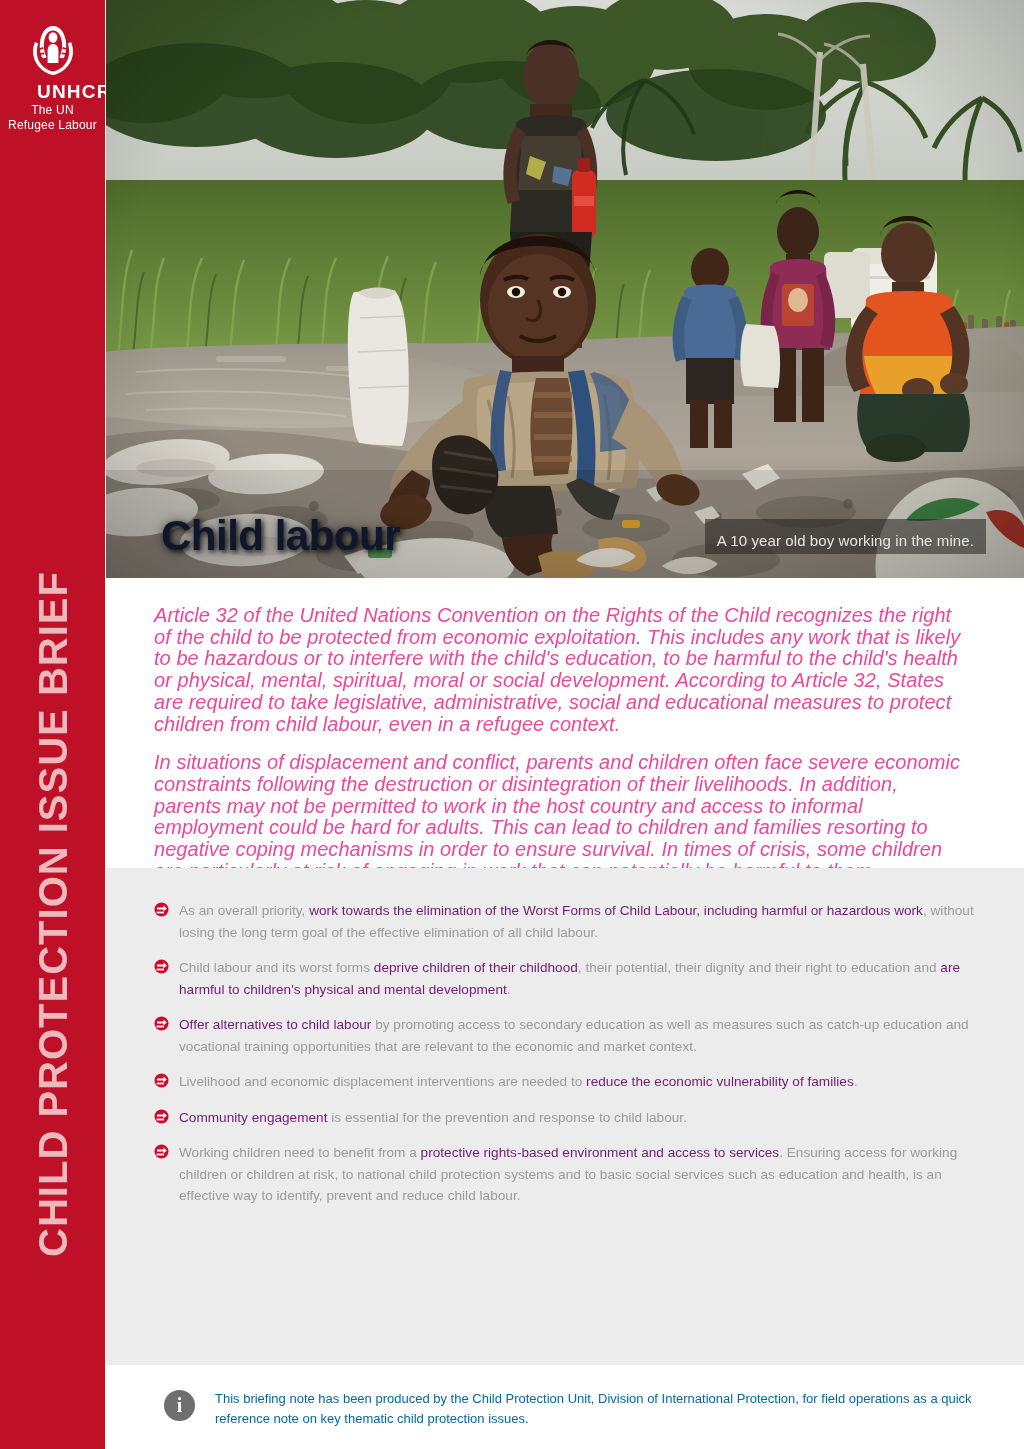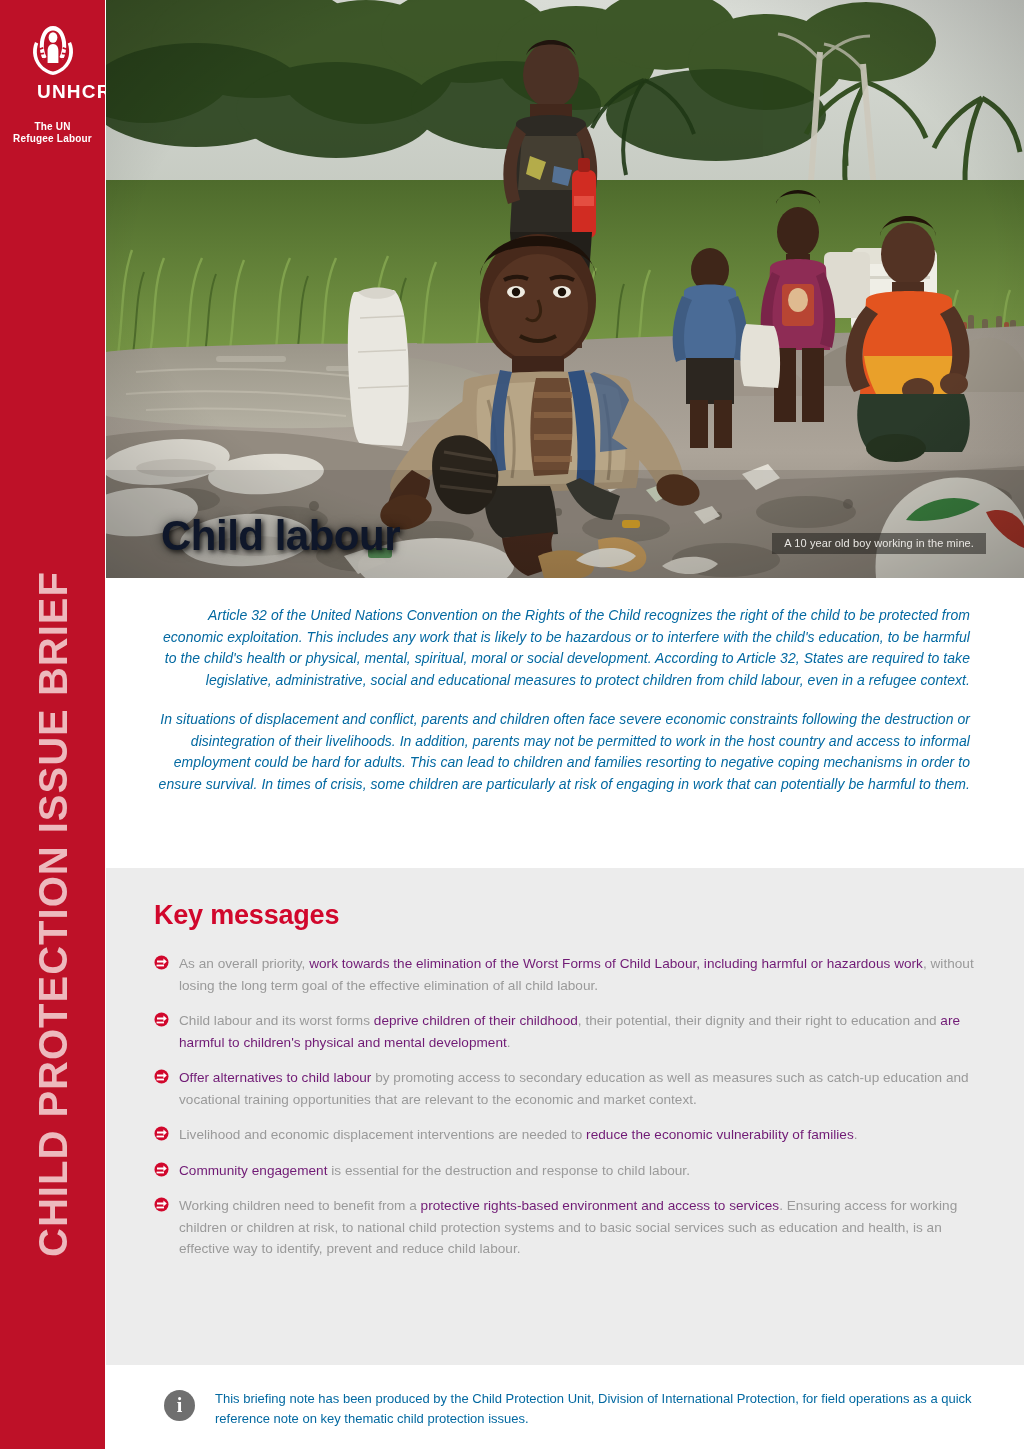--- a/index.html
+++ b/index.html
@@ -25,22 +25,22 @@
     position:absolute; left:0; top:18px;
     width:105px; text-align:center;
     color:#ffffff;
   }
   #logo-mark { display:block; margin:0 auto; }
   #logo-word {
     font-size:19px; font-weight:bold; letter-spacing:1.2px;
     line-height:1.05; margin-top:2px;padding-left:37px;
   }
   #logo-sub {
-    font-size:10px; font-weight:bold; line-height:1.25;
-    margin-top:19px; letter-spacing:.2px;
+    font-size:12px; font-weight:normal; line-height:1.25;
+    margin-top:1px; letter-spacing:.2px;
   }
   #spine-label {
     position:absolute;
     left:0; bottom:0;
     width:105px; height:1070px;
     display:flex; align-items:center; justify-content:center;
   }
   #spine-label span {
     display:block;
     transform:rotate(-90deg);
@@ -65,40 +65,39 @@
     position:absolute; left:55px; bottom:18px;
     color:#0f172a;
     font-size:42px; font-weight:bold;
     letter-spacing:-0.5px;
     text-shadow:2px 2px 5px rgba(0,0,0,.75), 0 0 12px rgba(0,0,0,.5);
   }
   #hero-caption {
     position:absolute; right:38px; bottom:24px;
     background:rgba(35,32,30,.55);
     color:#e8e6e2;
-    font-size:11px;
-    padding:4px 12px 5px 12px;
+    font-size:15px;
+    padding:13px 12px 5px 12px;
     letter-spacing:.1px;
     white-space:nowrap;
   }
 
   
   #intro {
     position:absolute; left:106px; top:578px;
     width:918px; height:290px;
     background:#ffffff;
     padding:27px 54px 0 48px;
   }
   #intro p {
     font-style:italic;
-    font-size:14px;
+    font-size:20px;
     line-height:21.7px;
-    color:#0369a1;
+    color:#ec4899;
     letter-spacing:.05px;
-    text-align:right;
   }
   #intro p + p { margin-top:17px; }
 
   
   #keypanel {
     position:absolute; left:106px; top:868px;
     width:918px; height:497px;
     background:#ececec;
     padding:32px 40px 0 48px;
   }
@@ -565,21 +564,20 @@
     <div id="hero-title">Child labour</div>
     <div id="hero-caption">A 10 year old boy working in the mine.</div>
   </div>
 
   <div id="intro">
     <p>Article 32 of the United Nations Convention on the Rights of the Child recognizes the right of the child to be protected from economic exploitation. This includes any work that is likely to be hazardous or to interfere with the child's education, to be harmful to the child's health or physical, mental, spiritual, moral or social development. According to Article 32, States are required to take legislative, administrative, social and educational measures to protect children from child labour, even in a refugee context.</p>
     <p>In situations of displacement and conflict, parents and children often face severe economic constraints following the destruction or disintegration of their livelihoods. In addition, parents may not be permitted to work in the host country and access to informal employment could be hard for adults. This can lead to children and families resorting to negative coping mechanisms in order to ensure survival. In times of crisis, some children are particularly at risk of engaging in work that can potentially be harmful to them.</p>
   </div>
 
   <div id="keypanel">
-    <div id="key-heading">Key messages</div>
     <ul id="key-list">
         <li><span class="bullet"><svg width="15" height="15" viewBox="0 0 15 15">
               <circle cx="7.5" cy="7.5" r="7" fill="#d1072c"></circle>
               <path d="M3 5.6 h6.4 v-2.2 l3.4 3.1 -3.4 3.1 v-2.2 h-6.4 z" fill="#ffffff"></path>
               <rect x="2.6" y="9.6" width="7.4" height="1.8" fill="#ffffff"></rect>
             </svg></span><span>As an overall priority, </span><b>work towards the elimination of the Worst Forms of Child Labour, including harmful or hazardous work</b><span>, without losing the long term goal of the effective elimination of all child labour.</span></li>
         <li><span class="bullet"><svg width="15" height="15" viewBox="0 0 15 15">
               <circle cx="7.5" cy="7.5" r="7" fill="#d1072c"></circle>
               <path d="M3 5.6 h6.4 v-2.2 l3.4 3.1 -3.4 3.1 v-2.2 h-6.4 z" fill="#ffffff"></path>
               <rect x="2.6" y="9.6" width="7.4" height="1.8" fill="#ffffff"></rect>
@@ -591,21 +589,21 @@
             </svg></span><b>Offer alternatives to child labour</b><span> by promoting access to secondary education as well as measures such as catch-up education and vocational training opportunities that are relevant to the economic and market context.</span></li>
         <li><span class="bullet"><svg width="15" height="15" viewBox="0 0 15 15">
               <circle cx="7.5" cy="7.5" r="7" fill="#d1072c"></circle>
               <path d="M3 5.6 h6.4 v-2.2 l3.4 3.1 -3.4 3.1 v-2.2 h-6.4 z" fill="#ffffff"></path>
               <rect x="2.6" y="9.6" width="7.4" height="1.8" fill="#ffffff"></rect>
             </svg></span><span>Livelihood and economic displacement interventions are needed to </span><b>reduce the economic vulnerability of families</b><span>.</span></li>
         <li><span class="bullet"><svg width="15" height="15" viewBox="0 0 15 15">
               <circle cx="7.5" cy="7.5" r="7" fill="#d1072c"></circle>
               <path d="M3 5.6 h6.4 v-2.2 l3.4 3.1 -3.4 3.1 v-2.2 h-6.4 z" fill="#ffffff"></path>
               <rect x="2.6" y="9.6" width="7.4" height="1.8" fill="#ffffff"></rect>
-            </svg></span><b>Community engagement</b><span> is essential for the destruction and response to child labour.</span></li>
+            </svg></span><b>Community engagement</b><span> is essential for the prevention and response to child labour.</span></li>
         <li><span class="bullet"><svg width="15" height="15" viewBox="0 0 15 15">
               <circle cx="7.5" cy="7.5" r="7" fill="#d1072c"></circle>
               <path d="M3 5.6 h6.4 v-2.2 l3.4 3.1 -3.4 3.1 v-2.2 h-6.4 z" fill="#ffffff"></path>
               <rect x="2.6" y="9.6" width="7.4" height="1.8" fill="#ffffff"></rect>
             </svg></span><span>Working children need to benefit from a </span><b>protective rights-based environment and access to services</b><span>. Ensuring access for working children or children at risk, to national child protection systems and to basic social services such as education and health, is an effective way to identify, prevent and reduce child labour.</span></li>
       </ul>
   </div>
 
   <div id="footer">
     <div id="info-icon">i</div>

